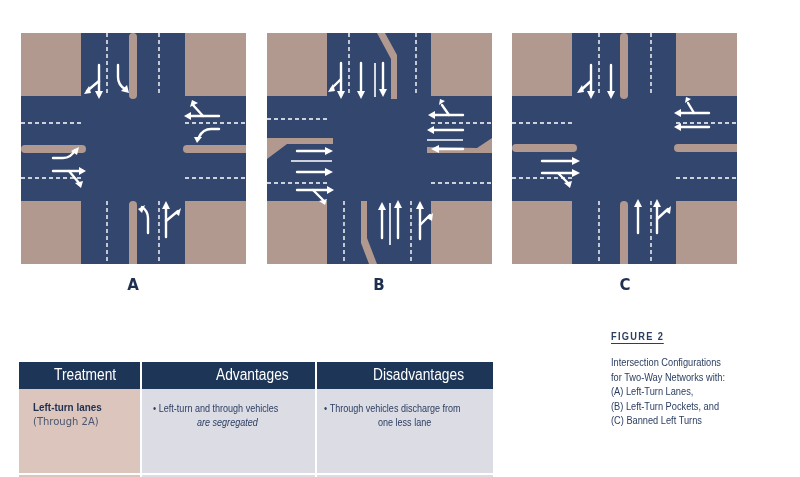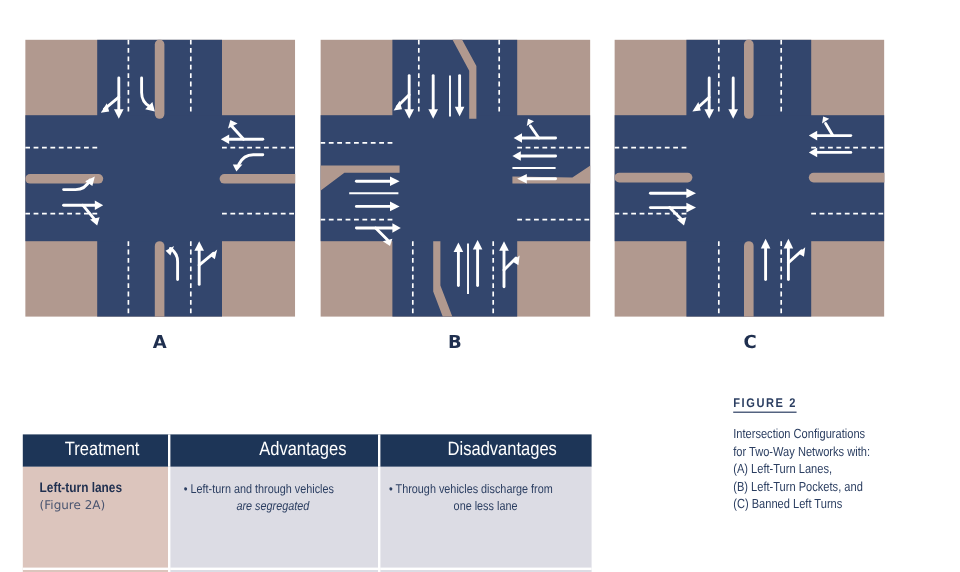--- a/index.html
+++ b/index.html
@@ -215,21 +215,21 @@
     <tr>
       <th><span class="cond">Treatment</span></th>
       <th><span class="cond">Advantages</span></th>
       <th><span class="cond">Disadvantages</span></th>
     </tr>
   </thead>
   <tbody>
     <tr style="height:85px;">
       <td class="tcol">
         <div class="tname"><span class="cond">Left-turn lanes</span></div>
-        <div class="tref">(Figure 2A)</div>
+        <div class="tref">(Through 2A)</div>
       </td>
       <td class="acol">
         <div class="bullet"><span class="cond">• Left-turn and through vehicles</span></div>
         <div class="bullet" style="padding-left:8px;text-indent:0;font-style:italic;"><span class="cond">are segregated</span></div>
       </td>
       <td class="dcol">
         <div class="bullet"><span class="cond">• Through vehicles discharge from</span></div>
         <div class="bullet" style="padding-left:8px;text-indent:0;"><span class="cond">one less lane</span></div>
       </td>
     </tr>

